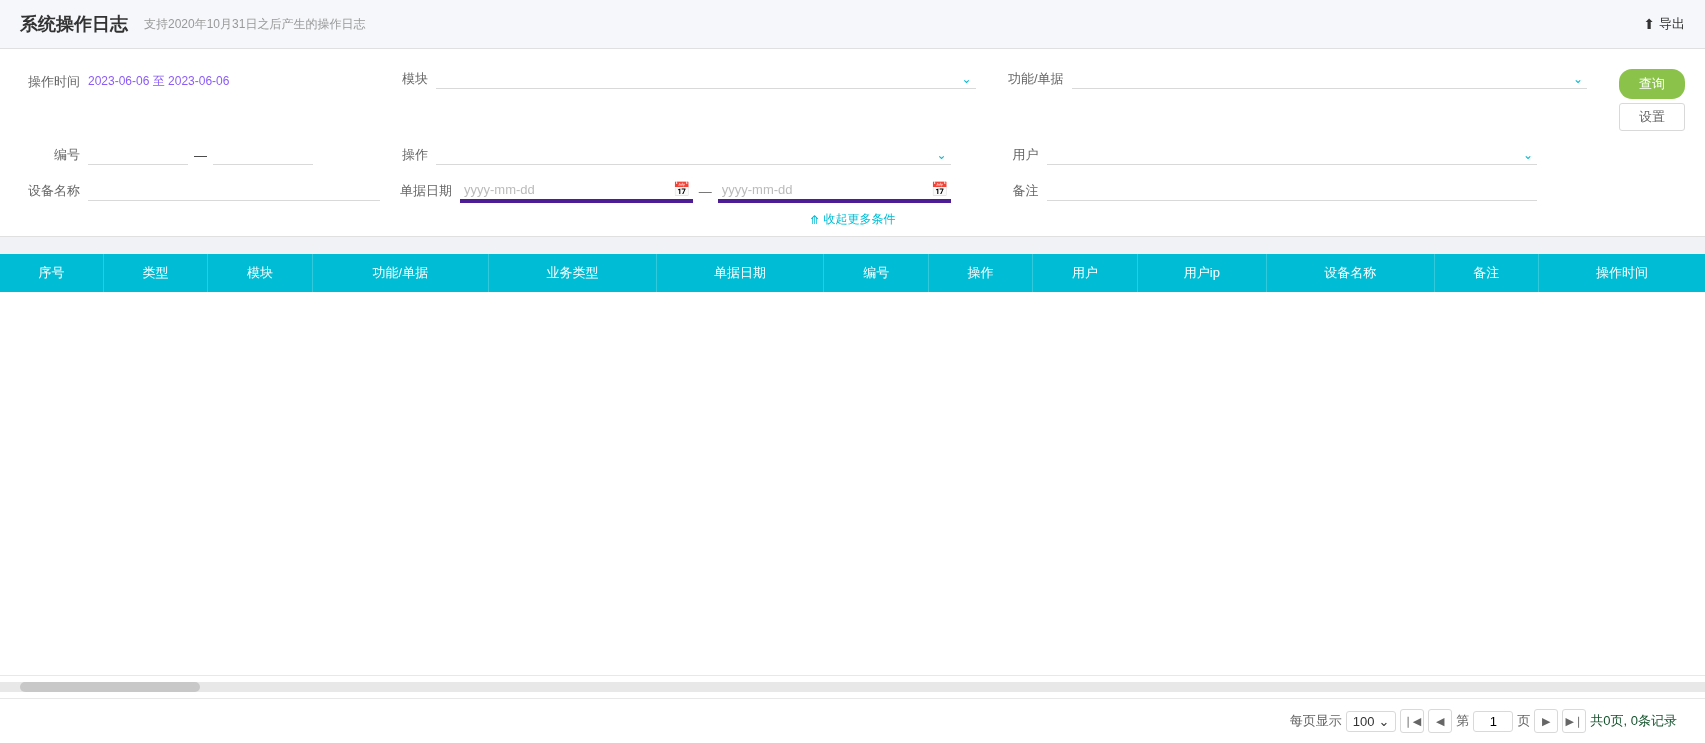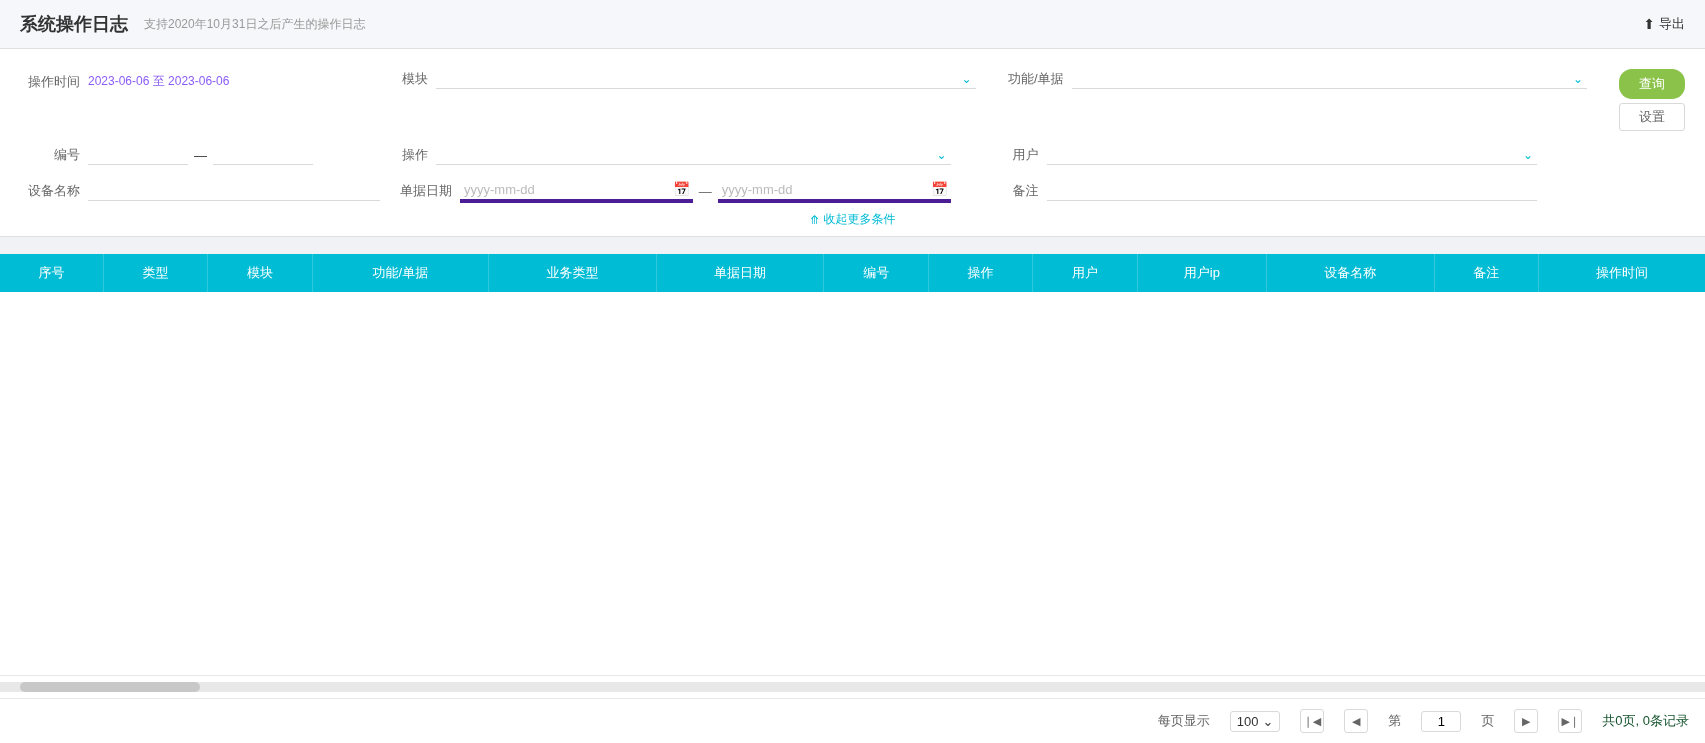--- a/index.html
+++ b/index.html
@@ -45,21 +45,21 @@
     .table-wrapper { background: #fff; flex: 1; overflow: auto; margin-top: 17px; }
     table { width: 100%; border-collapse: collapse; }
     thead tr { background: #00bcd4; }
     thead th { color: #fff; padding: 10px 8px; text-align: center; font-weight: normal; font-size: 13px; white-space: nowrap; border-right: 1px solid rgba(255,255,255,0.2); }
     thead th:last-child { border-right: none; }
 
     
     .scrollbar-area { background: #fff; padding: 4px 0; border-top: 1px solid #e8e8e8; }
 
     
-    .pagination-bar { background: #fff; padding: 10px 16px; display: flex; align-items: center; justify-content: flex-end; gap: 20px; border-top: 1px solid #e8e8e8; }
+    .pagination-bar { background: #fff; padding: 10px 28px; display: flex; align-items: center; justify-content: flex-end; gap: 4px; border-top: 1px solid #e8e8e8; }
     .pagination-label { color: #666; font-size: 13px; }
     .page-size-select { display: flex; align-items: center; border: 1px solid #d9d9d9; border-radius: 3px; padding: 2px 6px; font-size: 13px; gap: 4px; cursor: pointer; }
     .page-nav-btn { width: 24px; height: 24px; border: 1px solid #d9d9d9; border-radius: 3px; display: flex; align-items: center; justify-content: center; cursor: pointer; font-size: 11px; color: #666; background: #fff; }
     .page-num-input { border: 1px solid #d9d9d9; border-radius: 3px; padding: 2px 6px; width: 40px; text-align: center; font-size: 13px; }
     .page-text { color: #666; font-size: 13px; }
     .total-text { color: #14532d; font-size: 13px; }
     .f-label { color: #666; white-space: nowrap; flex-shrink: 0; }
 
     .filter-container { background: #fff; padding: 16px 20px 0 20px; }
   </style>

